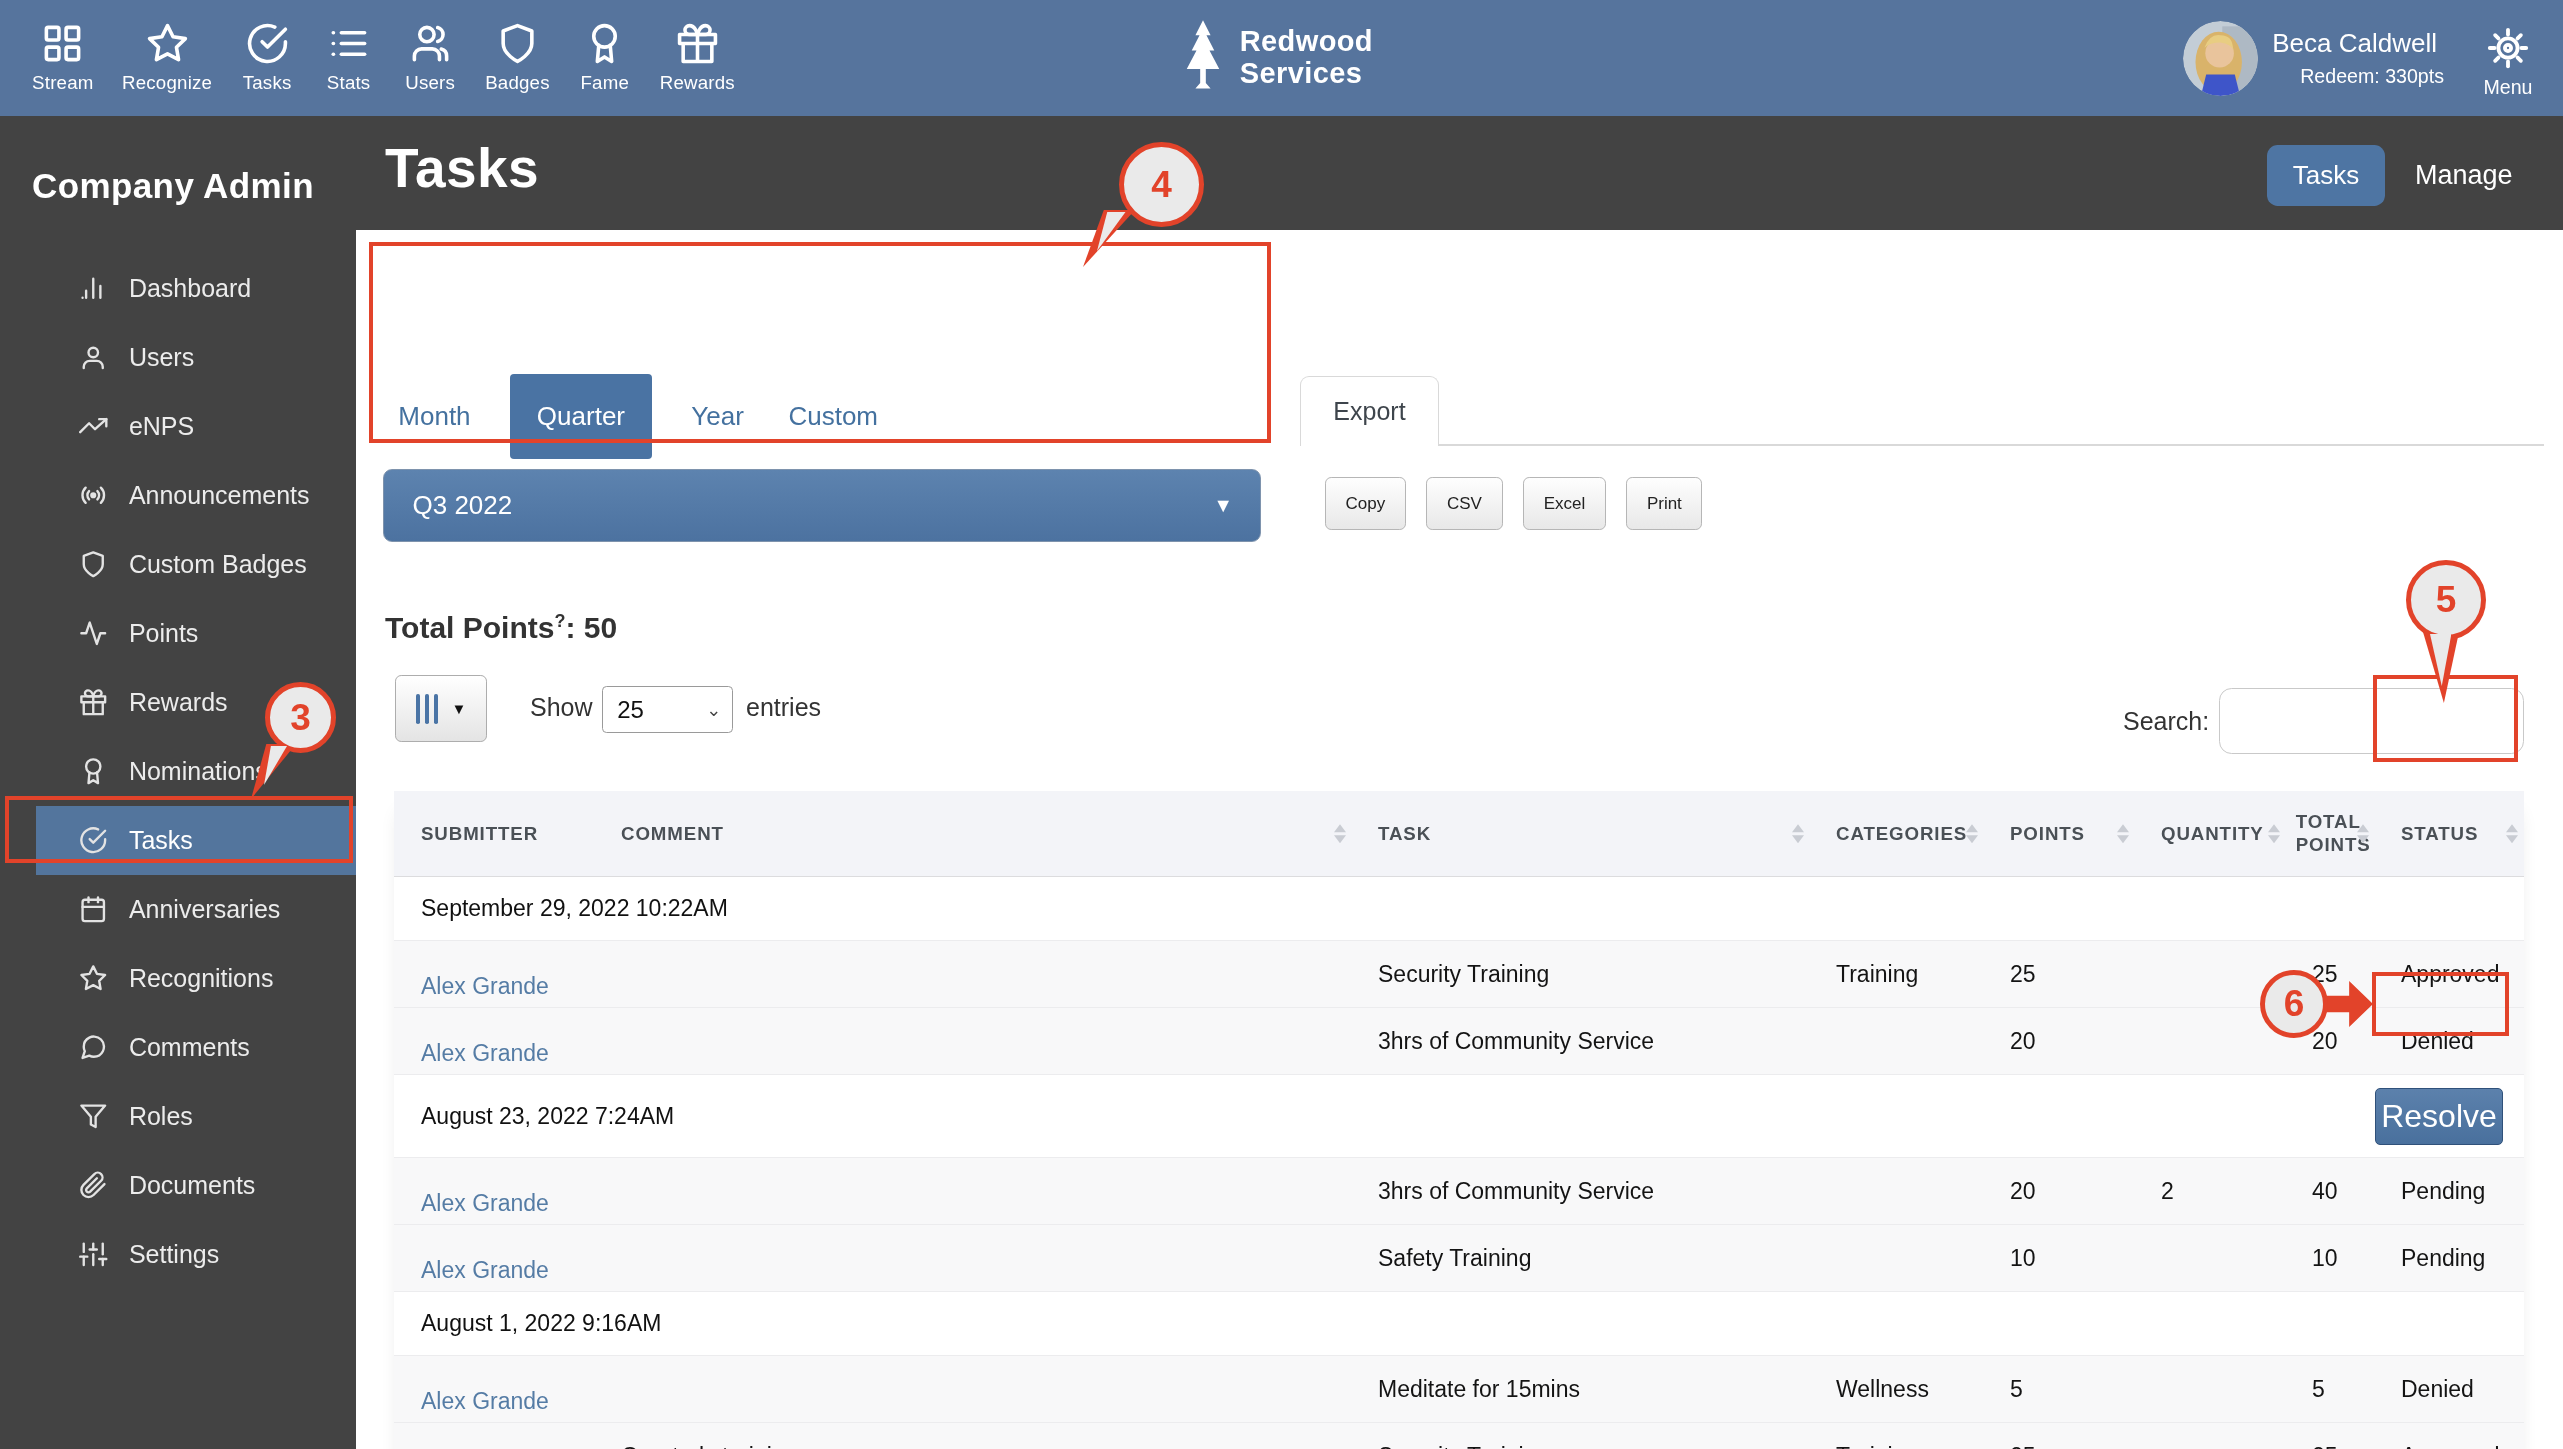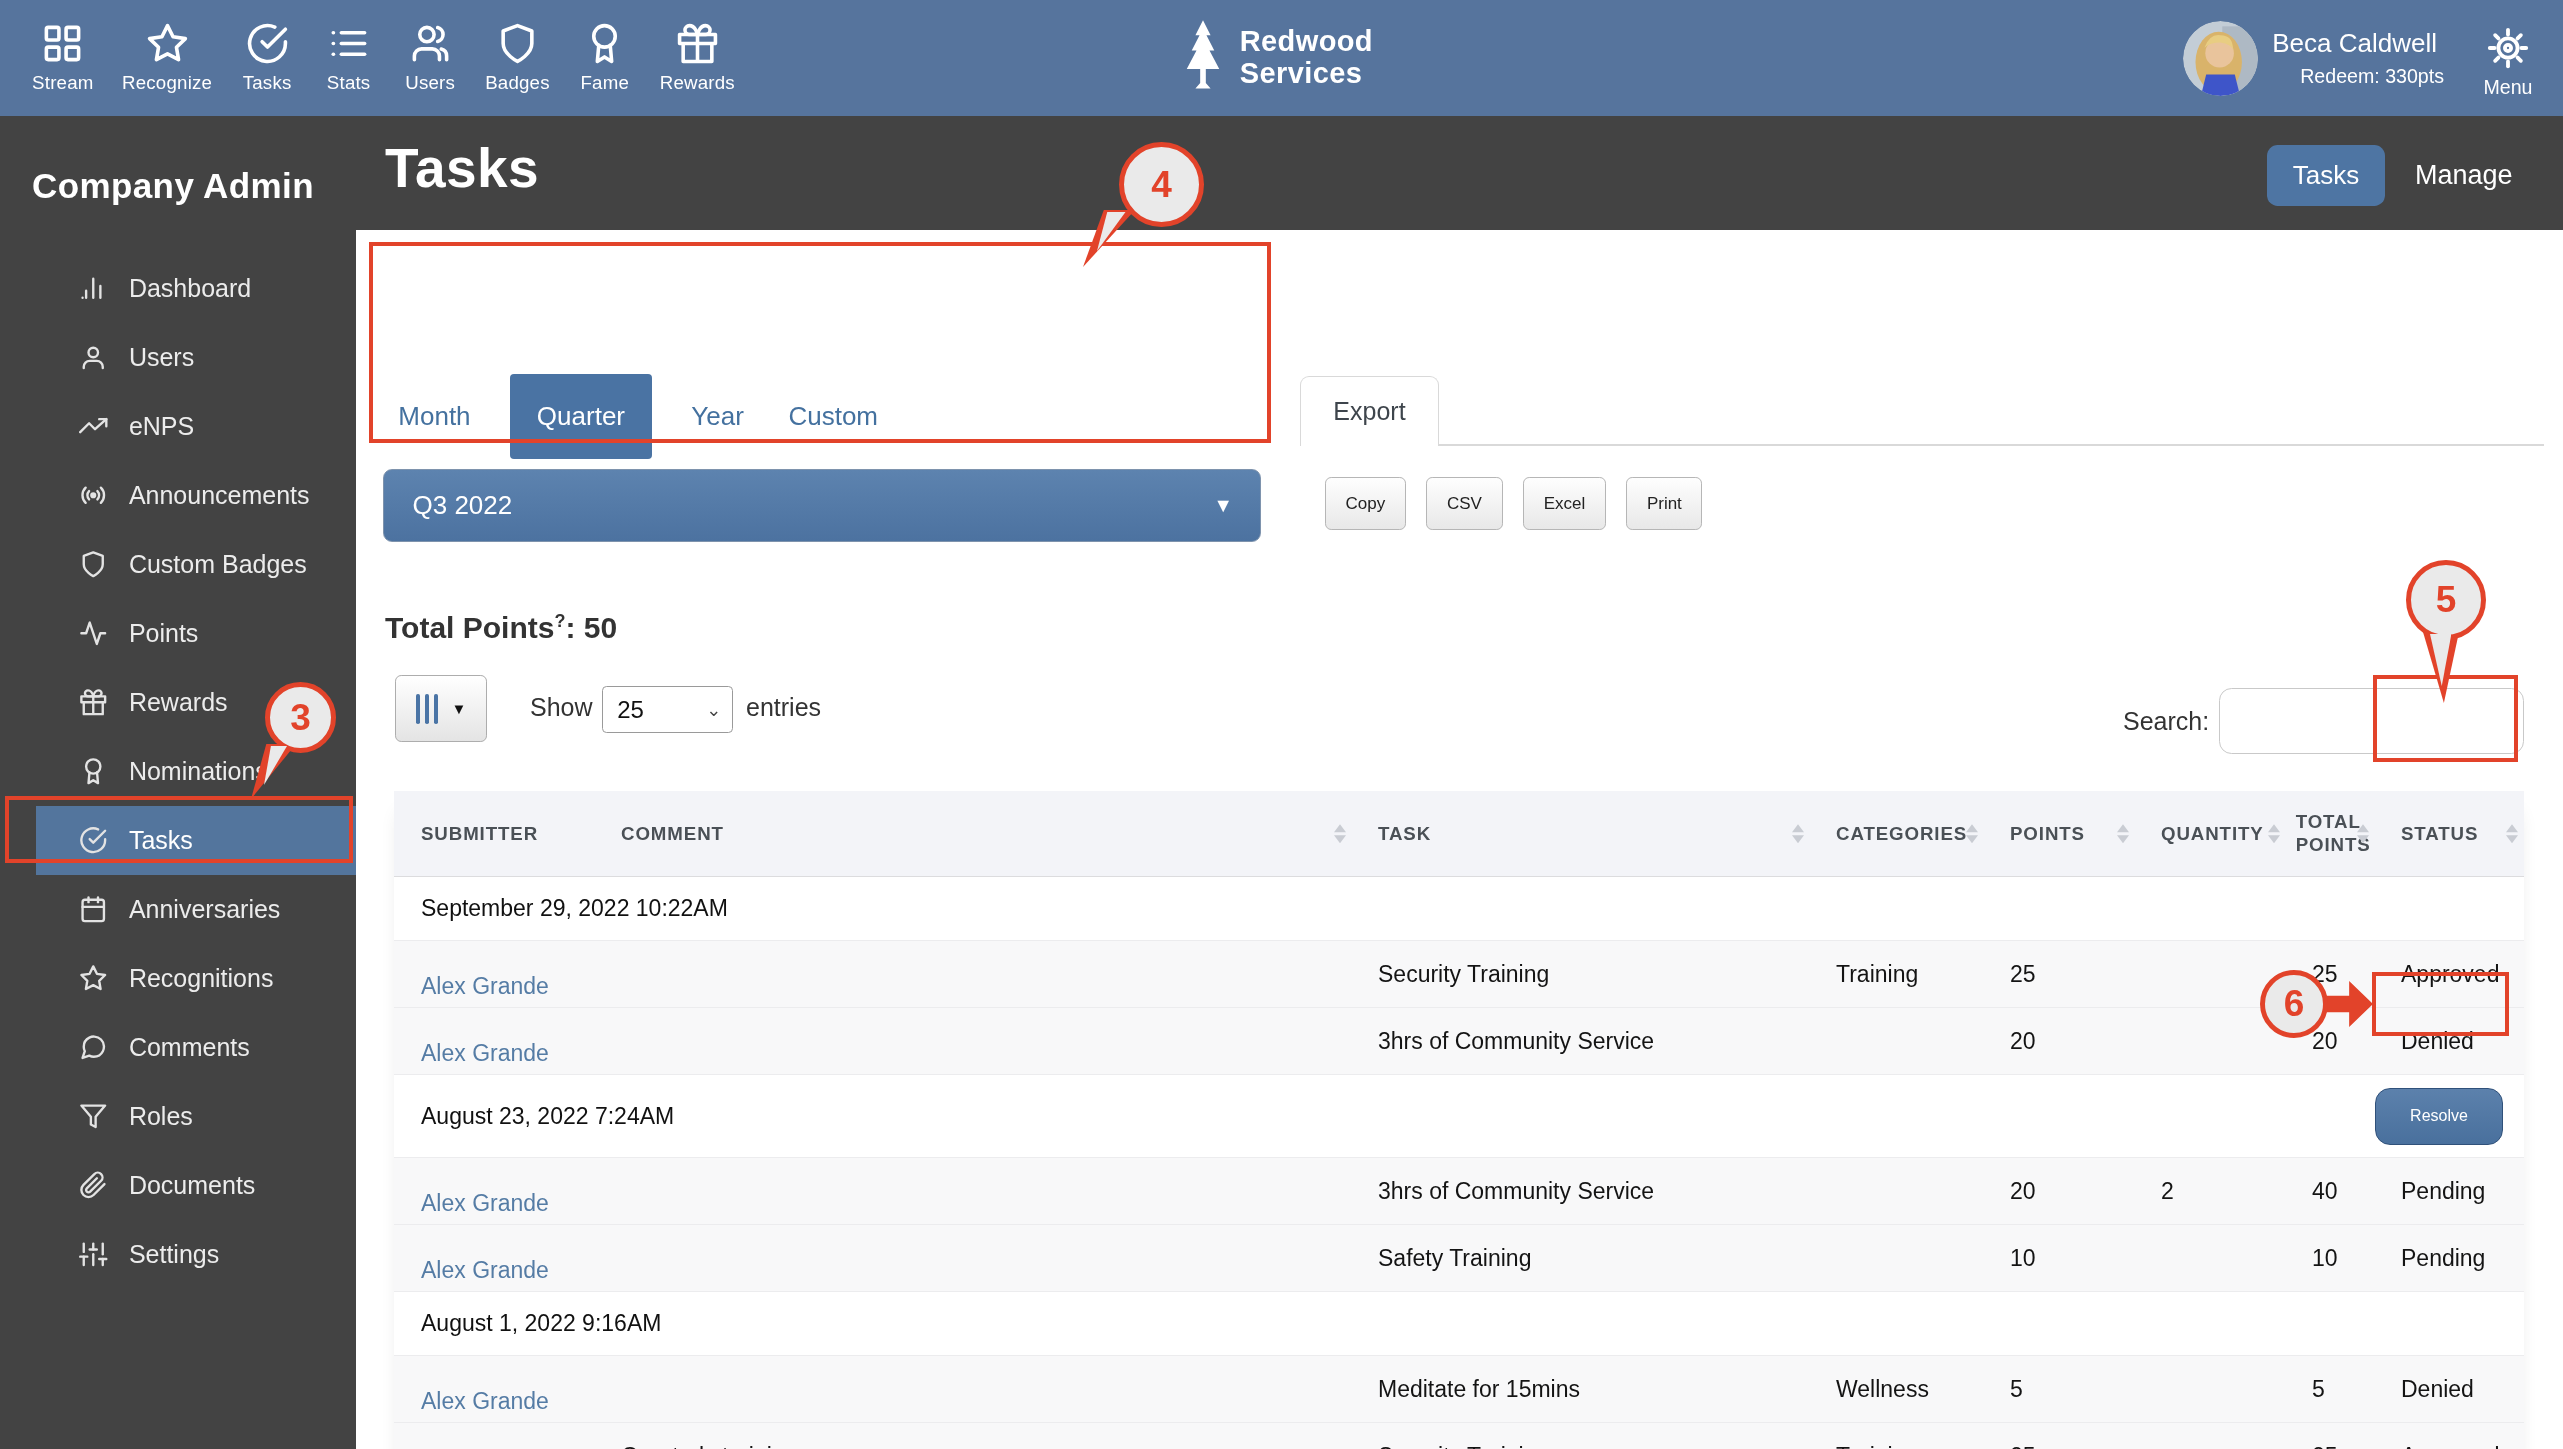--- a/index.html
+++ b/index.html
@@ -75,21 +75,21 @@
   .th.wrap{padding-left:10.7px;line-height:1.2;}
   .sort{position:absolute;right:5.3px;top:50%;transform:translateY(-50%);display:flex;flex-direction:column;gap:3.6px;}
   .sort .up{width:0;height:0;border-left:6.2px solid transparent;border-right:6.2px solid transparent;border-bottom:8px solid #c9ccd3;}
   .sort .dn{width:0;height:0;border-left:6.2px solid transparent;border-right:6.2px solid transparent;border-top:8px solid #c9ccd3;}
   .group-row{height:63px;background:#fff;border-bottom:0.9px solid #ececee;position:relative;}
   .group-row.tall{height:82px;}
   .group-date{grid-column:1 / -1;font-size:23px;color:#111;padding-left:27px;}
   .data-row{height:66px;background:#f8f8f9;border-bottom:0.9px solid #ececee;}
   .td{font-size:23px;color:#141414;padding-left:27px;overflow:hidden;white-space:nowrap;}
   .td.link{color:#557ca5;cursor:pointer;margin-top:25px;}
-  .resolve-btn{position:absolute;left:1981px;top:12.5px;width:128px;height:57px;background:linear-gradient(#5c81ac,#49709d);border:1.8px solid #30517a;border-radius:15px;color:#fff;font-size:16px;display:flex;align-items:center;justify-content:center;cursor:pointer;box-sizing:border-box;}
+  .resolve-btn{position:absolute;left:1981px;top:12.5px;width:128px;height:57px;background:linear-gradient(#5c81ac,#49709d);border:1.8px solid #30517a;border-radius:5px;color:#fff;font-size:32px;display:flex;align-items:center;justify-content:center;cursor:pointer;box-sizing:border-box;}
   
   .ann-box{position:absolute;border:4.5px solid #e2432a;z-index:40;pointer-events:none;box-sizing:border-box;}
   .balloon{position:absolute;border:5.3px solid #e2432a;background:#eaeaea;border-radius:50%;z-index:42;display:flex;align-items:center;justify-content:center;color:#e2432a;font-weight:bold;font-size:37px;pointer-events:none;box-sizing:border-box;}
   .tail{position:absolute;z-index:41;background:#e2432a;pointer-events:none;}
   .tail-inner{position:absolute;z-index:43;background:#eaeaea;pointer-events:none;}
 </style>
 </head>
 <body>
 
 <div class="topbar">

